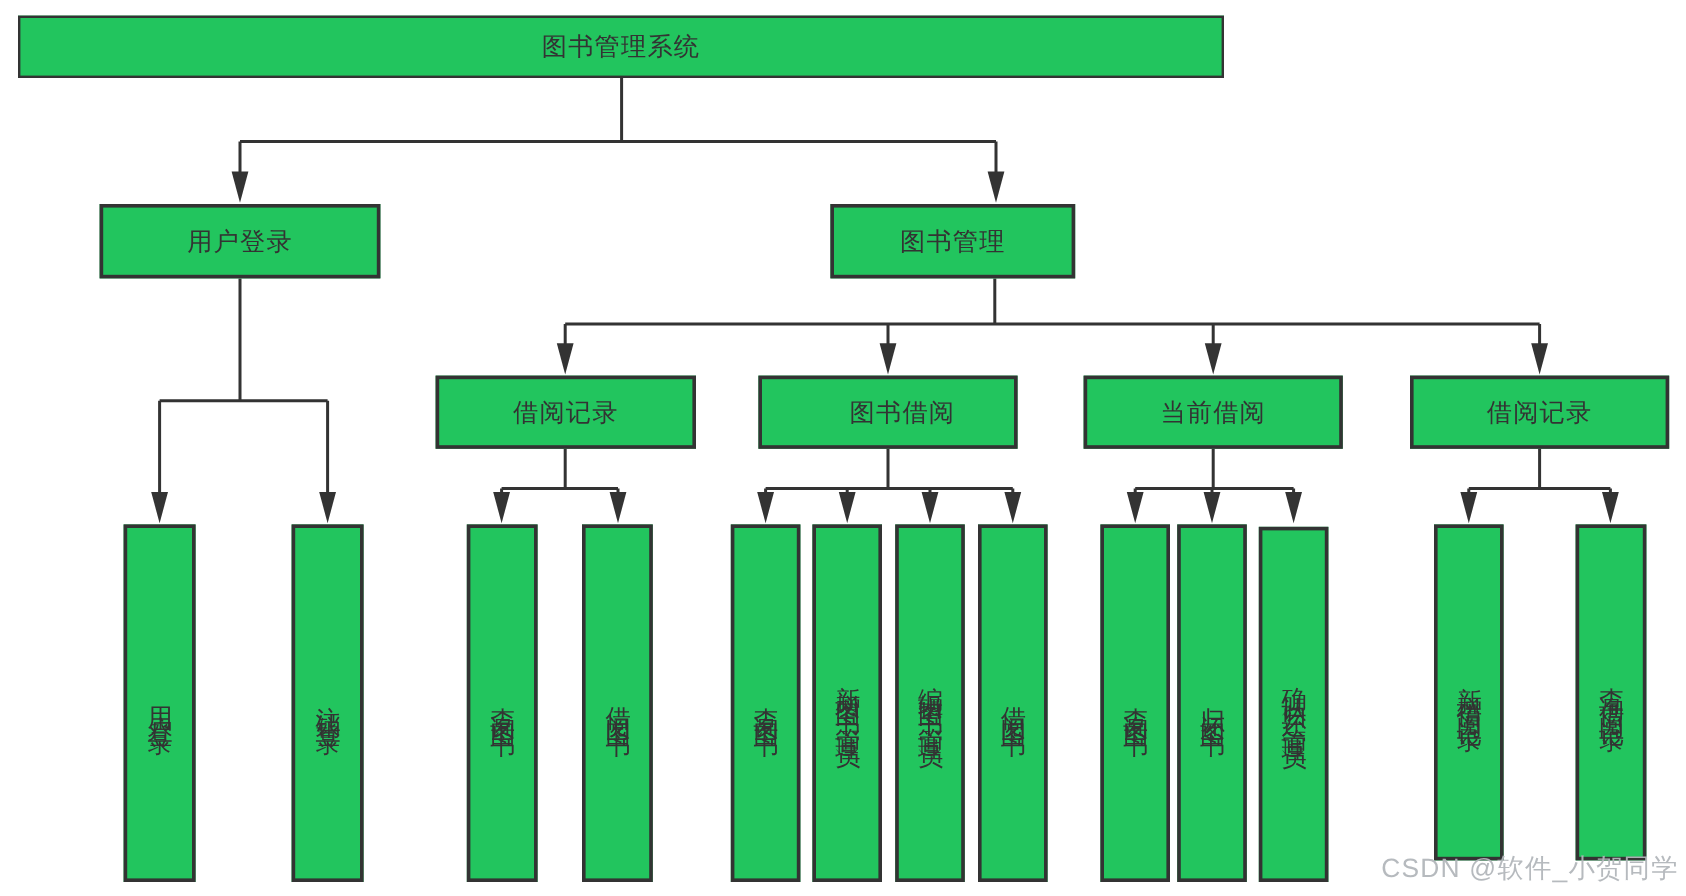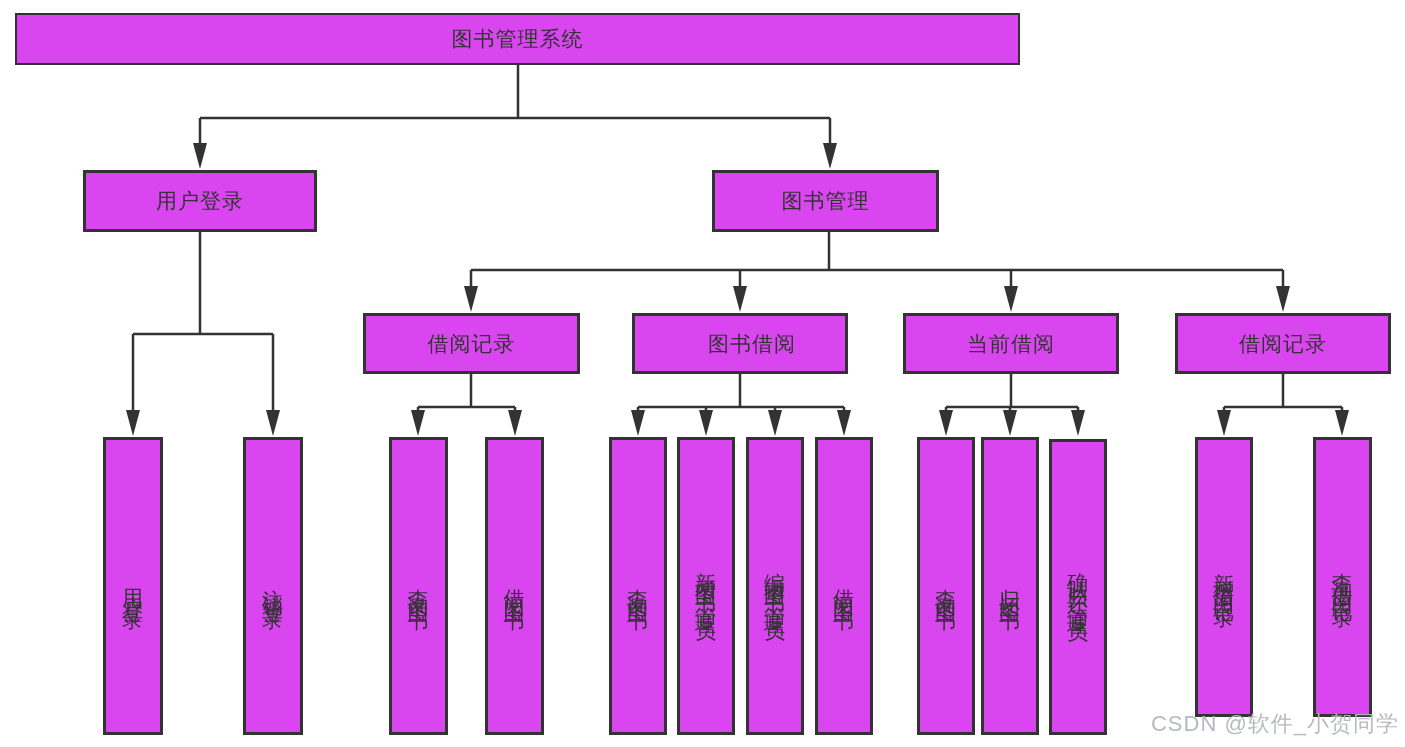--- a/index.html
+++ b/index.html
@@ -12,21 +12,21 @@
     overflow: hidden;
   }
   .connectors {
     position: absolute;
     left: 0; top: 0;
     width: 1405px; height: 747px;
     z-index: 1;
   }
   .node {
     position: absolute;
-    background: #d946ef;
+    background: #22c55e;
     border: 3px solid #333333;
     box-sizing: border-box;
     display: flex;
     align-items: center;
     justify-content: center;
     color: #333333;
     font-size: 21px;
     z-index: 2;
   }
   .node.root { border-width: 2px; }
@@ -87,21 +87,21 @@
       </g>
   </svg>
 
   <div class="node root" style="left:15px; top:13px; width:1005px; height:52px;">
     <span class="hlabel">图书管理系统</span>
   </div>
 
   <div class="node" style="left:83px; top:170px; width:234px; height:62px;">
     <span class="hlabel">用户登录</span>
   </div>
-  <div class="node" style="left:712px; top:170px; width:227px; height:62px;">
+  <div class="node" style="left:692px; top:170px; width:204px; height:62px;">
     <span class="hlabel">图书管理</span>
   </div>
 
   <div class="node" style="left:363px; top:313px; width:217px; height:61px;">
     <span class="hlabel">借阅记录</span>
   </div>
   <div class="node" style="left:632px; top:313px; width:216px; height:61px;padding-left:24px;">
     <span class="hlabel">图书借阅</span>
   </div>
   <div class="node" style="left:1175px; top:313px; width:216px; height:61px;">

